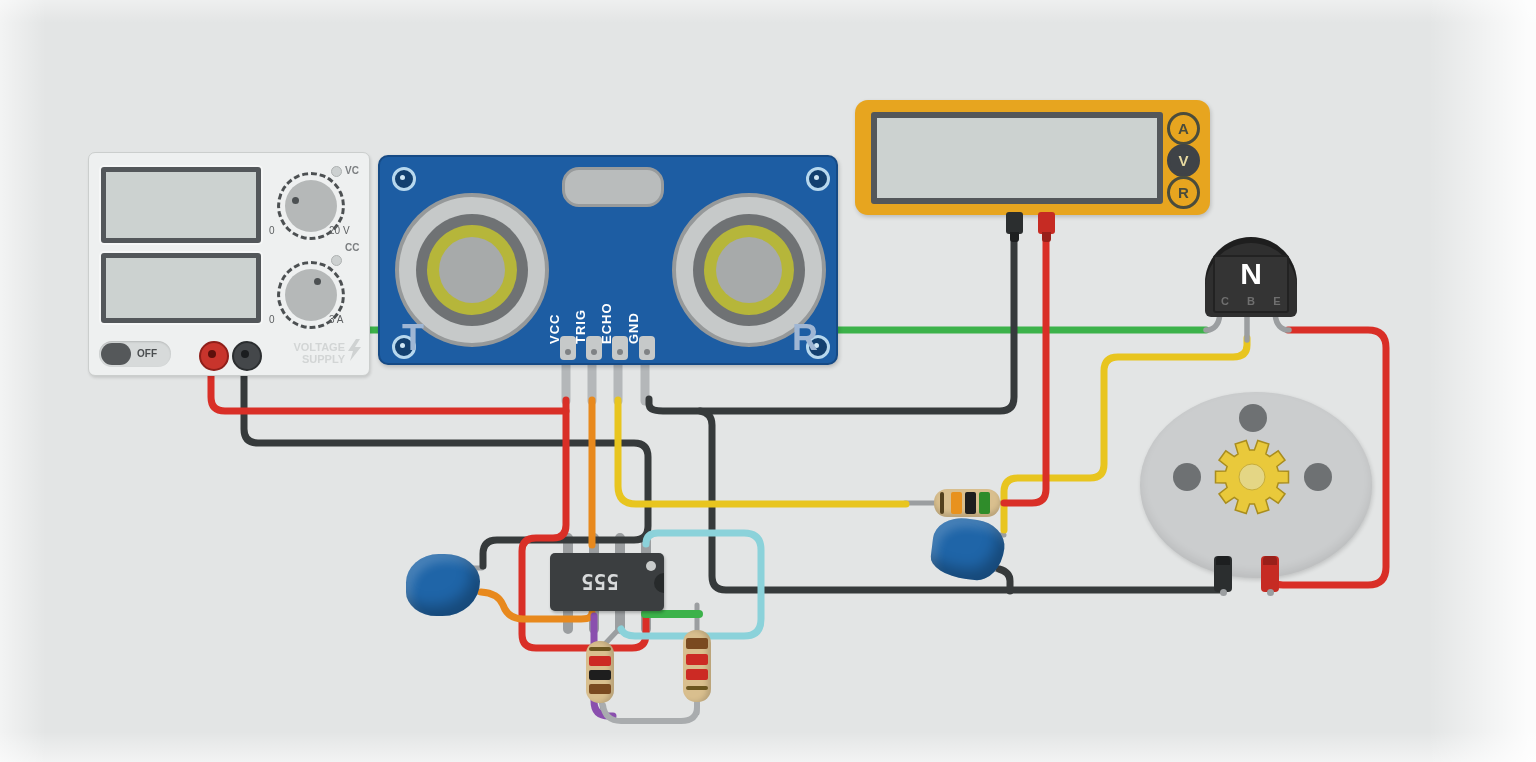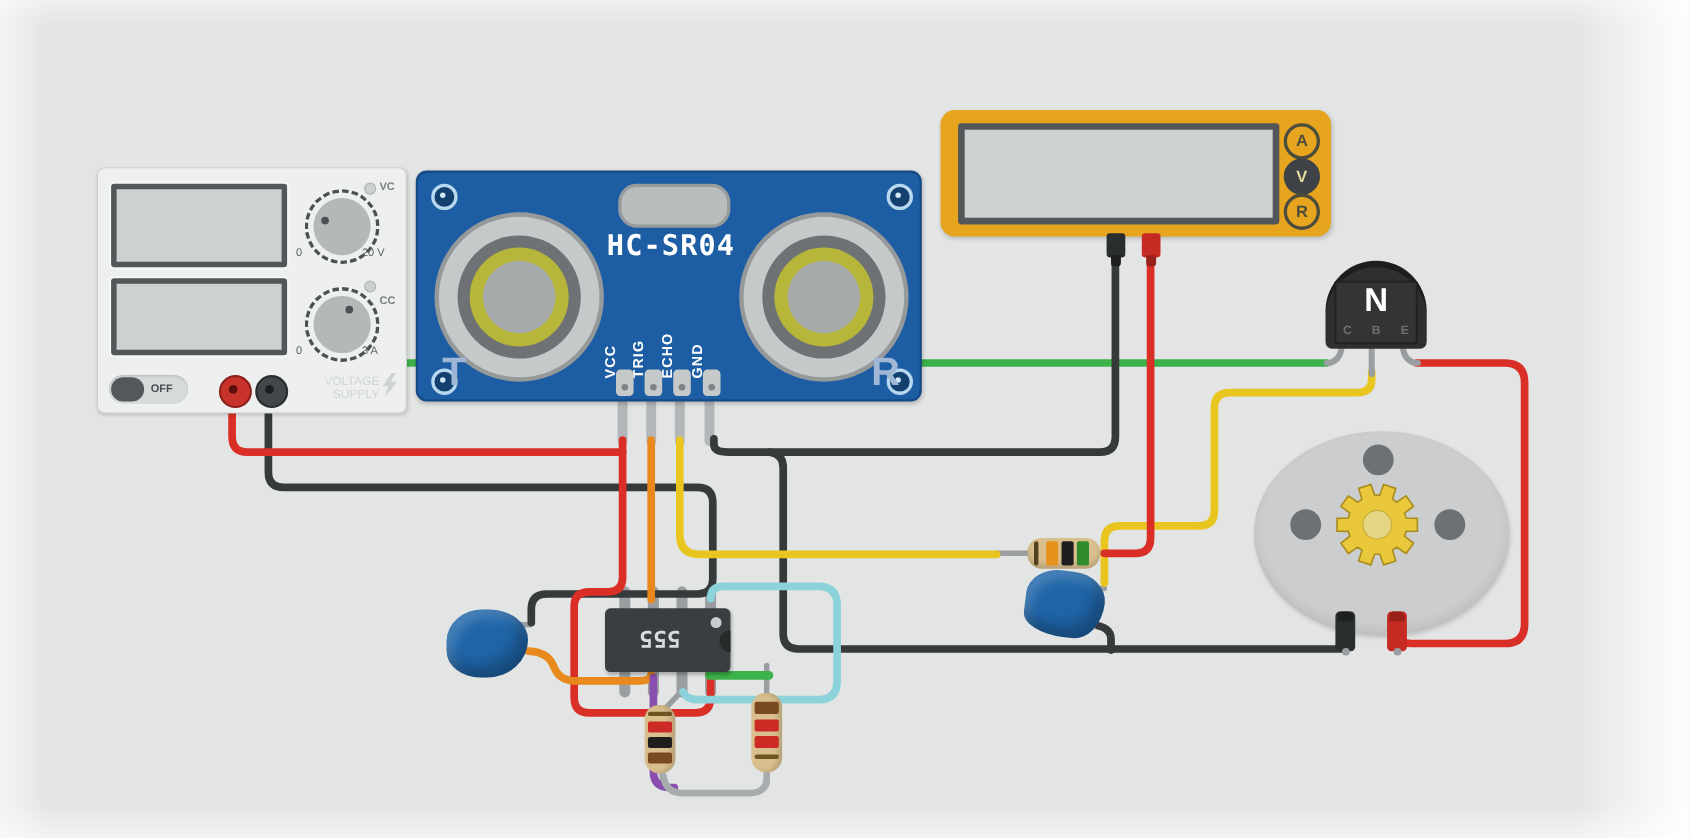--- a/index.html
+++ b/index.html
@@ -82,28 +82,28 @@
     <div class="abs led" style="left:242px;top:13px"></div>
     <span class="abs ledlbl" style="left:256px;top:12px">VC</span>
 
     <div class="abs knob" style="left:188px;top:108px;width:62px;height:62px">
       <div class="cap"></div>
         <div class="dot" style="left:34px;top:14px"></div>
     </div>
     <span class="abs tinytxt" style="left:180px;top:161px">0</span>
     <span class="abs tinytxt" style="left:240px;top:161px">3 A</span>
     <div class="abs led" style="left:242px;top:102px"></div>
-    <span class="abs ledlbl" style="left:256px;top:115px">CC</span>
+    <span class="abs ledlbl" style="left:256px;top:89px">CC</span>
 
     <div class="abs" style="left:10px;top:188px;width:72px;height:26px;border-radius:13px;background:#d7dada;box-shadow:inset 0 1px 2px rgba(0,0,0,.15)">
       <div class="abs r" style="left:2px;top:2px;width:30px;height:22px;background:#55585a;border-radius:11px"></div>
       <span class="abs" style="left:38px;top:7px;font-size:10px;font-weight:bold;color:#4a4d4f">OFF</span>
     </div>
 
-    <div class="abs" style="left:190px;top:188px;width:66px;text-align:right;font-size:11px;font-weight:normal;color:#d2d5d5;line-height:12px">
+    <div class="abs" style="left:190px;top:188px;width:66px;text-align:right;font-size:11px;font-weight:bold;color:#d2d5d5;line-height:12px">
       <div>VOLTAGE</div>
       <div>SUPPLY</div>
     </div>
     <svg class="abs" style="left:258px;top:186px" width="16" height="22">
       <polygon points="9,0 1,12 6,12 3,22 14,8 8,8 13,0" fill="#cfd2d2"></polygon>
     </svg>
 
     <div class="abs r" style="left:110px;top:188px;width:26px;height:26px;background:#c8342c;border:2px solid #8f1f1a">
       <div class="abs r" style="left:7px;top:7px;width:8px;height:8px;background:#5d100c"></div>
     </div>
@@ -122,21 +122,20 @@
       </div>
     <div class="abs r" style="left:12px;top:178px;width:18px;height:18px;border:3px solid #b7d8ee;background:#13406f">
         <div class="abs r" style="left:5px;top:5px;width:5px;height:5px;background:#cfe6f4"></div>
       </div>
     <div class="abs r" style="left:426px;top:178px;width:18px;height:18px;border:3px solid #b7d8ee;background:#13406f">
         <div class="abs r" style="left:5px;top:5px;width:5px;height:5px;background:#cfe6f4"></div>
       </div>
 
     <div class="abs" style="left:182px;top:10px;width:96px;height:34px;border-radius:17px;background:#b9bcbc;border:3px solid #989b9c"></div>
 
-    <div class="abs mono" style="left:150px;top:52px;width:160px;text-align:center;color:#fff;font-size:26px;font-weight:bold;letter-spacing:1px">HC-SR04</div>
 
     <div class="abs r" style="left:15px;top:36px;width:154px;height:154px;background:#c6c9c9;border:4px solid #96999a;box-sizing:border-box">
       <div class="abs r" style="left:17px;top:17px;width:112px;height:112px;background:#6f7274">
         <div class="abs r" style="left:11px;top:11px;width:90px;height:90px;background:#b6b63a">
           <div class="abs r" style="left:12px;top:12px;width:66px;height:66px;background:#a7aaaa"></div>
         </div>
       </div>
     </div>
     <div class="abs r" style="left:292px;top:36px;width:154px;height:154px;background:#c6c9c9;border:4px solid #96999a;box-sizing:border-box">
       <div class="abs r" style="left:17px;top:17px;width:112px;height:112px;background:#6f7274">

